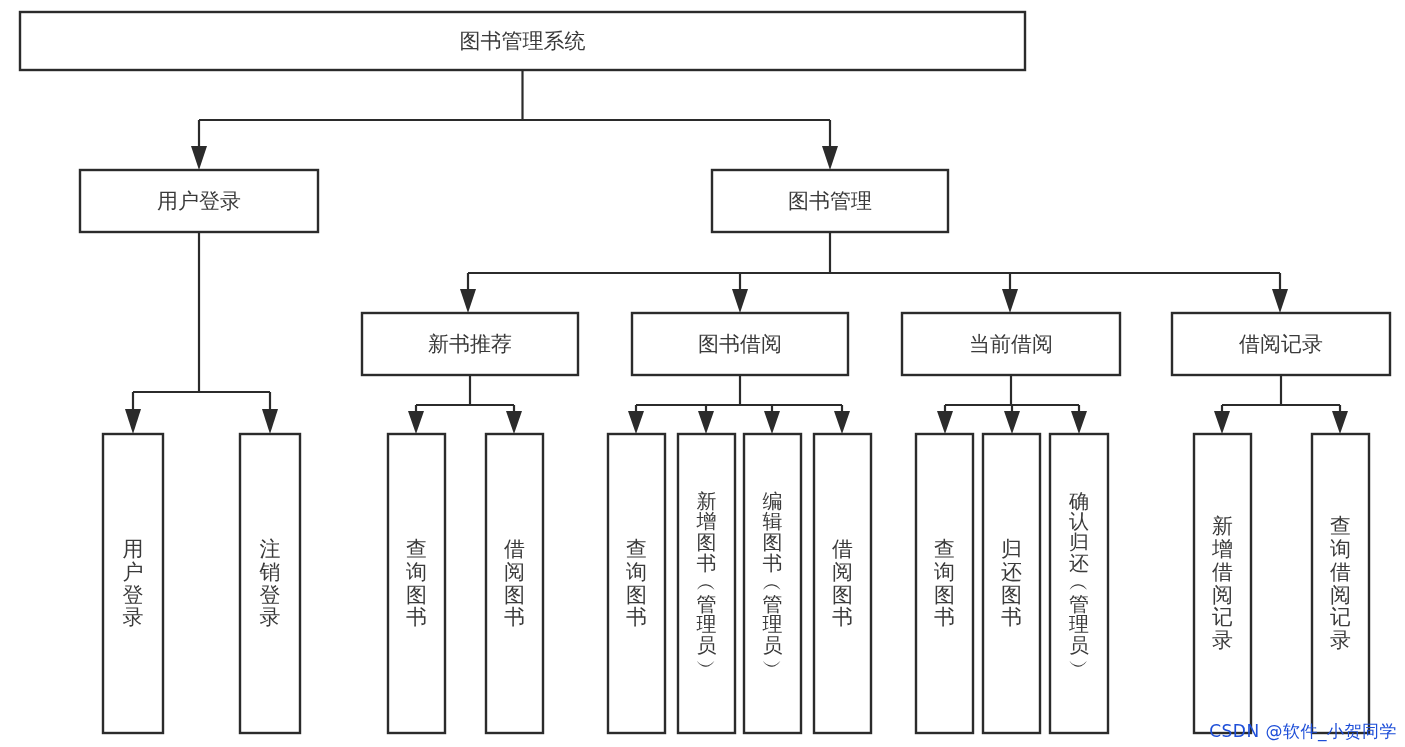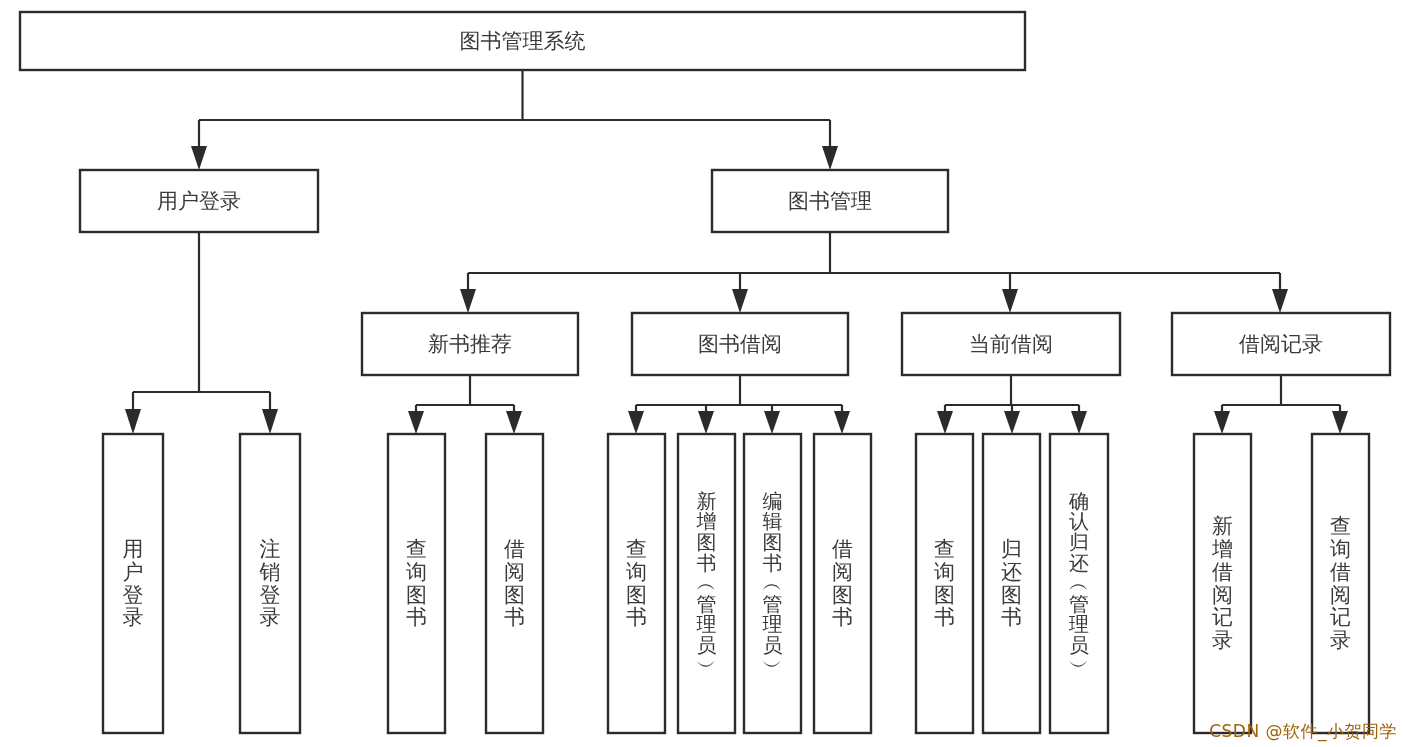--- a/index.html
+++ b/index.html
@@ -67,21 +67,21 @@
   }
   .leaf-label span {
     display: block;
   }
   #watermark {
     position: absolute;
     right: 8px;
     bottom: 4px;
     font-family: "DejaVu Sans", "Liberation Sans", sans-serif;
     font-size: 17px;
-    color: #a16207;
+    color: #1d4ed8;
     letter-spacing: 0.5px;
     white-space: nowrap;
   }
 </style>
 </head>
 <body>
 
 <div id="diagram-root">
 
   <svg id="tree-svg" viewBox="0 0 1405 747">

